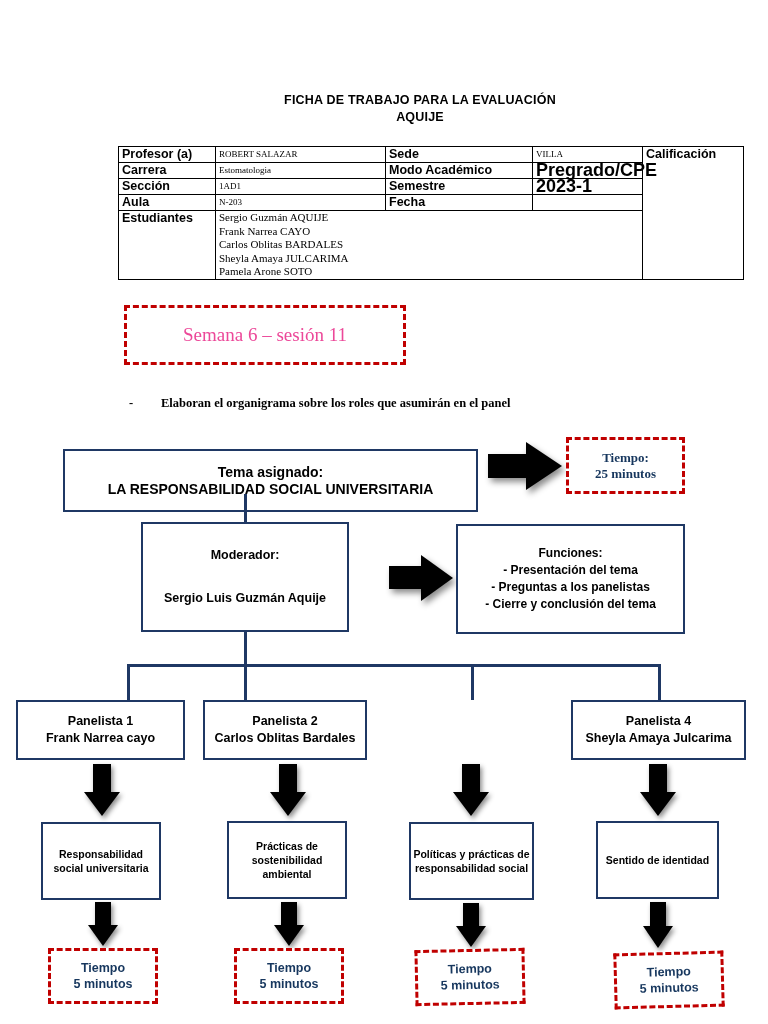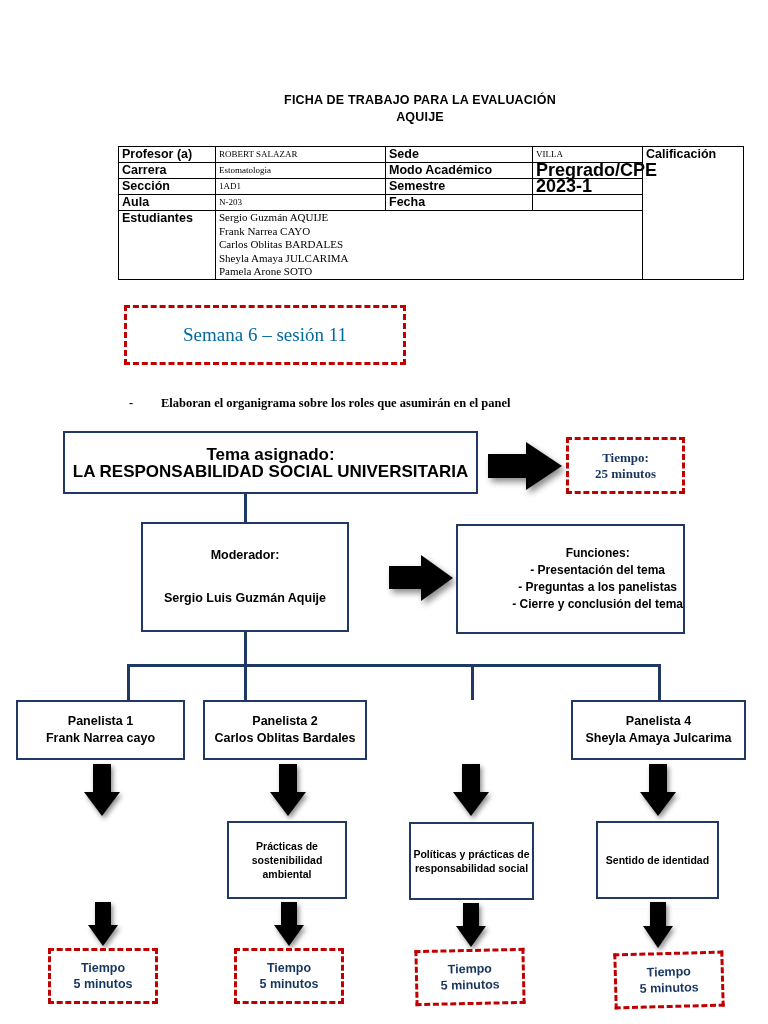--- a/index.html
+++ b/index.html
@@ -47,21 +47,21 @@
     background:#fff;
     color:#17375e;
     text-align:center;
     box-sizing:border-box;
     display:flex;align-items:center;justify-content:center;
   }
   .semana{
     left:124px;top:305px;width:282px;height:60px;
     font-family:"Liberation Serif", serif;
     font-size:19px;
-    color:#0369a1;
+    color:#ec4899;
   }
   .tiempo25{
     left:566px;top:437px;width:119px;height:57px;
     font-family:"Liberation Serif", serif;
     font-weight:bold;font-size:13px;line-height:16px;
   }
   .tiempo5{
     width:110px;height:56px;
     font-weight:bold;font-size:12.5px;line-height:16px;
   }
@@ -82,25 +82,25 @@
   .bbox{
     position:absolute;
     border:2px solid #1f3864;
     background:#ffffff;
     box-sizing:border-box;
     display:flex;align-items:center;justify-content:center;
     text-align:center;
     font-weight:bold;
     color:#000;
   }
-  .tema{left:63px;top:431px;width:415px;height:63px;font-size:17px;line-height:17px;}
+  .tema{left:63px;top:449px;width:415px;height:63px;font-size:14px;line-height:17px;}
   .moderador{left:141px;top:522px;width:208px;height:110px;font-size:12.5px;line-height:17px;}
   .moderador .inner{display:block;}
   .moderador .sp{display:block;height:26px;}
-  .funciones{left:456px;top:524px;width:229px;height:110px;font-size:12px;line-height:17px;justify-content:flex-end;}
+  .funciones{left:456px;top:524px;width:229px;height:110px;font-size:12px;line-height:17px;}
 
   .panel{height:60px;font-size:12.5px;line-height:17px;}
   .p1{left:16px;top:700px;width:169px;}
   .p2{left:203px;top:700px;width:164px;}
   .p3{left:386px;top:700px;width:169px;}
   .p4{left:571px;top:700px;width:175px;}
 
   .topic{height:78px;font-size:10.5px;line-height:14px;}
   .tp1{left:41px;top:822px;width:120px;}
   .tp2{left:227px;top:821px;width:120px;}
@@ -261,20 +261,23 @@
   </div>
   <div class="ad-wrap" style="left:453px;top:764px;width:36px;height:52px;">
     <div class="stem" style="left:9px;top:0;width:18px;height:30px;"></div>
     <div class="head" style="left:0;top:28px;border-left:18px solid transparent;border-right:18px solid transparent;border-top:24px solid #000;"></div>
   </div>
   <div class="ad-wrap" style="left:640px;top:764px;width:36px;height:52px;">
     <div class="stem" style="left:9px;top:0;width:18px;height:30px;"></div>
     <div class="head" style="left:0;top:28px;border-left:18px solid transparent;border-right:18px solid transparent;border-top:24px solid #000;"></div>
   </div>
 
+  <div class="bbox topic tp1">
+    <span>Responsabilidad social universitaria</span>
+  </div>
   <div class="bbox topic tp2">
     <span>Prácticas de sostenibilidad ambiental</span>
   </div>
   <div class="bbox topic tp3">
     <span>Políticas y prácticas de responsabilidad social</span>
   </div>
   <div class="bbox topic tp4">
     <span>Sentido de identidad</span>
   </div>
 

